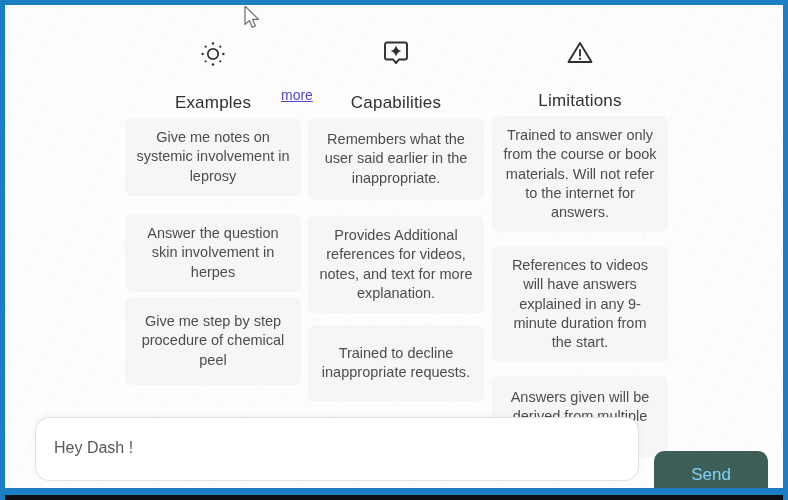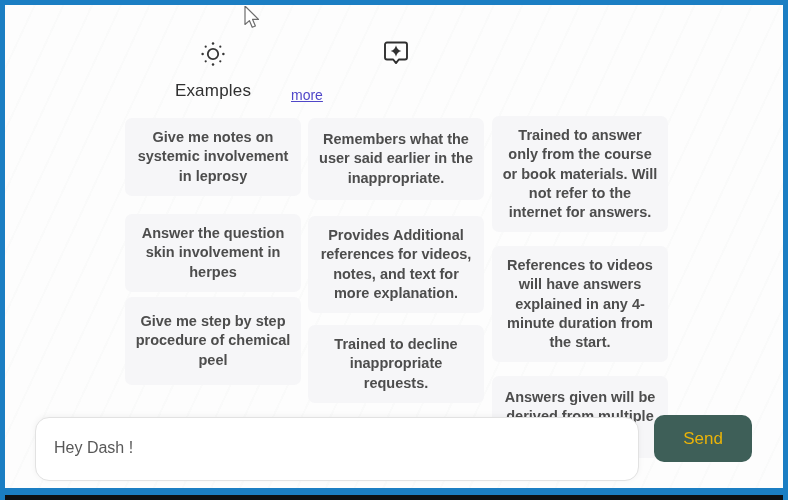--- a/index.html
+++ b/index.html
@@ -20,33 +20,33 @@
   .bottom-black { position:absolute; left:0; right:0; bottom:0; height:5px; background:#0e1013; z-index:10; }
 
   .col { position:absolute; top:0; width:176px; height:430px; }
   .col-examples   { left:120px; }
   .col-capabilities { left:303px; }
   .col-limitations  { left:487px; }
 
   .col-head { position:absolute; top:34px; left:0; right:0; text-align:center; }
   .col-head .icon { display:inline-block; height:30px; }
   .col-title {
-    margin-top:8px; font-size:17px; color:#303030; letter-spacing:0.2px;
+    margin-top:20px; font-size:17px; color:#303030; letter-spacing:0.2px;
   }
   .more-link {
-    position:absolute; left:166px; top:48px;
+    position:absolute; left:156px; top:48px;
     font-size:14px; color:#4f46c8; text-decoration:underline; cursor:pointer; white-space:nowrap;
   }
 
   .card {
     position:absolute; left:0; right:0;
     background:#f6f6f8; border-radius:7px;
     display:flex; align-items:center; justify-content:center;
     padding:10px 10px; text-align:center;
-    color:#4d4d4d; font-size:14.5px; line-height:1.33;font-weight:bold;
+    color:#4d4d4d; font-size:14.5px; line-height:1.33;
   }
   
   .col-examples .card1 { top:113px; min-height:76px; }
   .col-examples .card2 { top:209px; min-height:74px;text-align:center; }
   .col-examples .card3 { top:292px; min-height:88px; }
   
   .col-capabilities .card1 { top:113px; min-height:82px; }
   .col-capabilities .card2 { top:211px; min-height:90px; }
   .col-capabilities .card3 { top:320px; min-height:76px; }
   
@@ -59,22 +59,22 @@
     background:#ffffff; border:1px solid #e2e2e2; border-radius:14px;
     box-shadow:0 -1px 6px rgba(0,0,0,0.05);
     z-index:5;
   }
   .composer textarea {
     width:100%; height:100%; border:none; outline:none; resize:none;
     background:transparent; font-family:"Liberation Sans", sans-serif;
     font-size:16px; color:#585858; padding:20px 18px; line-height:1.3;
   }
   .send-btn {
-    position:absolute; left:649px; top:410px; width:98px; height:47px;
-    background:#3e5f58; color:#eab308; border:none; border-radius:10px;
+    position:absolute; left:649px; top:446px; width:114px; height:47px;
+    background:#3e5f58; color:#7dd3fc; border:none; border-radius:10px;
     font-family:"Liberation Sans", sans-serif; font-size:17px; cursor:pointer; z-index:6;
     display:flex; align-items:center; justify-content:center;
   }
 
   .cursor { position:absolute; left:239px; top:1px; z-index:20; pointer-events:none; }
 </style>
 </head>
 <body>
 
 <div class="app">
@@ -106,29 +106,40 @@
   </div>
 
   <div class="col col-capabilities">
     <div class="col-head">
       <span class="icon">
         <svg width="28" height="30" viewBox="0 0 28 30">
           <path d="M5,3.5 h18 a2,2 0 0 1 2,2 v13 a2,2 0 0 1 -2,2 h-6.2 l-2.8,3.6 l-2.8,-3.6 h-6.2 a2,2 0 0 1 -2,-2 v-13 a2,2 0 0 1 2,-2 z" fill="none" stroke="#2f2f2f" stroke-width="1.9" stroke-linejoin="round"></path>
           <path d="M14,6.2 Q14.9,10.8 19.3,12 Q14.9,13.2 14,17.8 Q13.1,13.2 8.7,12 Q13.1,10.8 14,6.2 Z" fill="#2f2f2f"></path>
         </svg>
       </span>
+      <div class="col-title">Capabilities</div>
     </div>
     <div class="card card1">Remembers what the user said earlier in the inappropriate.</div>
     <div class="card card3">Trained to decline inappropriate requests.</div>
     <div class="card card2">Provides Additional references for videos, notes, and text for more explanation.</div>
   </div>
 
   <div class="col col-limitations">
+    <div class="col-head">
+      <span class="icon">
+        <svg width="30" height="28" viewBox="0 0 30 28">
+          <path d="M15,4 L26.5,23 H3.5 Z" fill="none" stroke="#2f2f2f" stroke-width="1.9" stroke-linejoin="round"></path>
+          <line x1="15" y1="11" x2="15" y2="16.5" stroke="#2f2f2f" stroke-width="1.9" stroke-linecap="round"></line>
+          <circle cx="15" cy="19.8" r="1.15" fill="#2f2f2f"></circle>
+        </svg>
+      </span>
+      <div class="col-title">Limitations</div>
+    </div>
     <div class="card card1">Trained to answer only from the course or book materials. Will not refer to the internet for answers.</div>
-    <div class="card card2">References to videos will have answers explained in any 4-minute duration from the start.</div>
+    <div class="card card2">References to videos will have answers explained in any 9-minute duration from the start.</div>
     <div class="card card3">Answers given will be derived from multiple</div>
   </div>
 
   <div class="composer">
     <textarea spellcheck="false" style="">Hey Dash !</textarea>
   </div>
   <button class="send-btn">Send</button>
 
   <span class="cursor">
     <svg width="17" height="24" viewBox="0 0 17 24">

